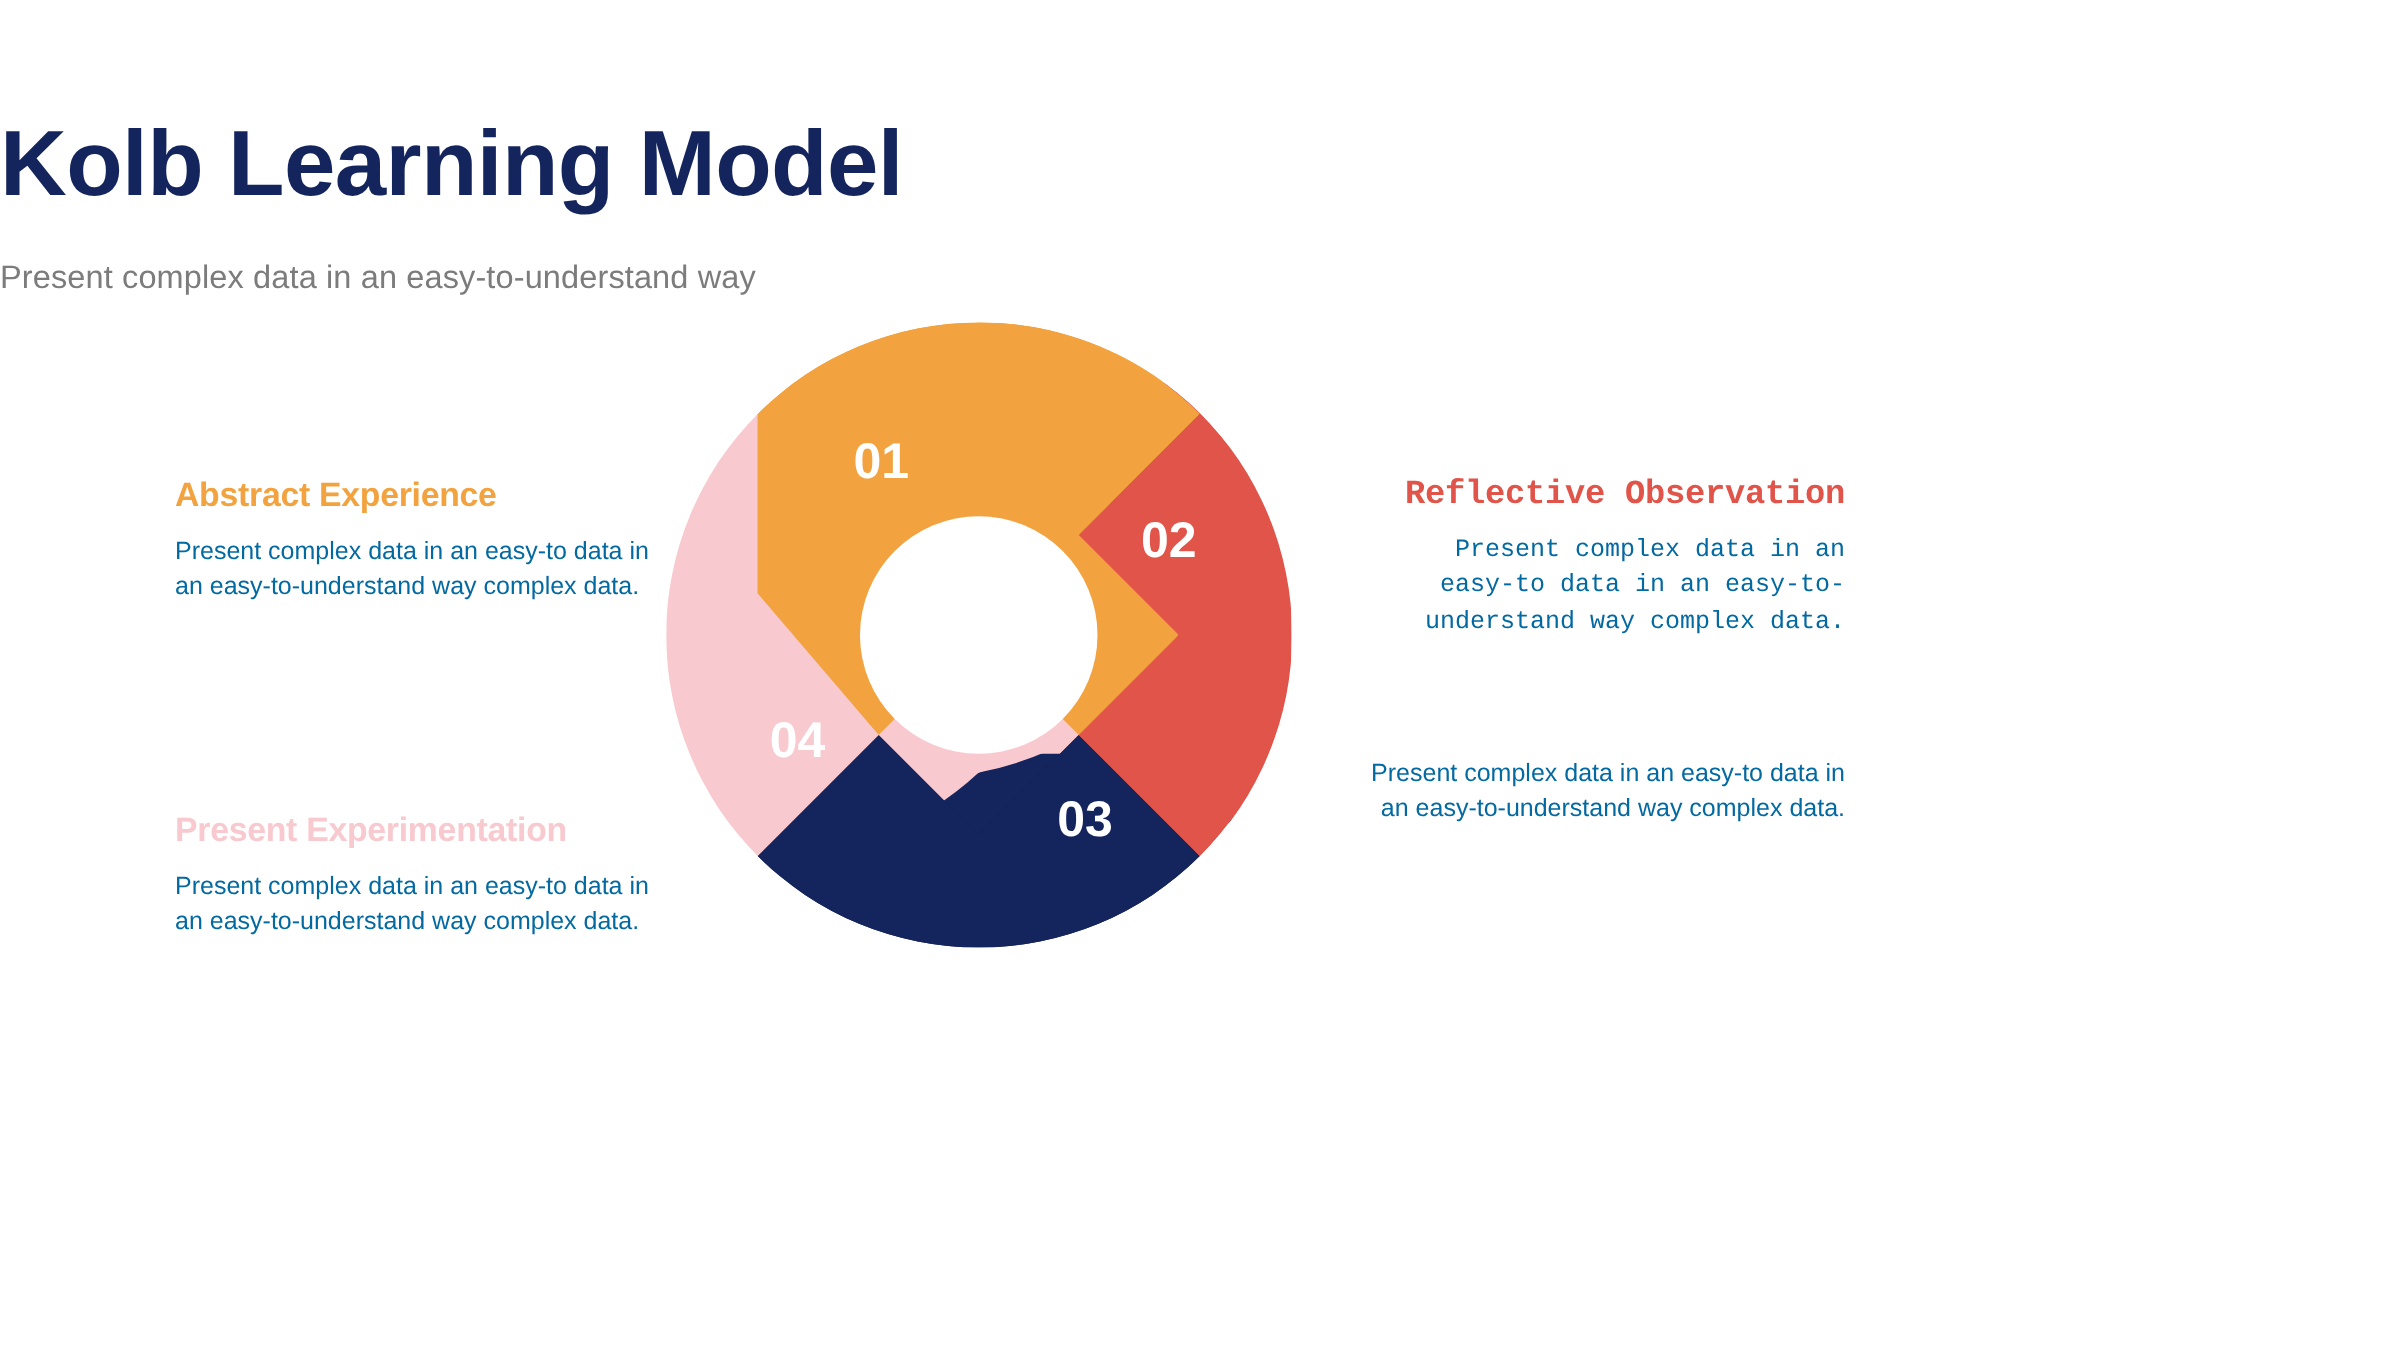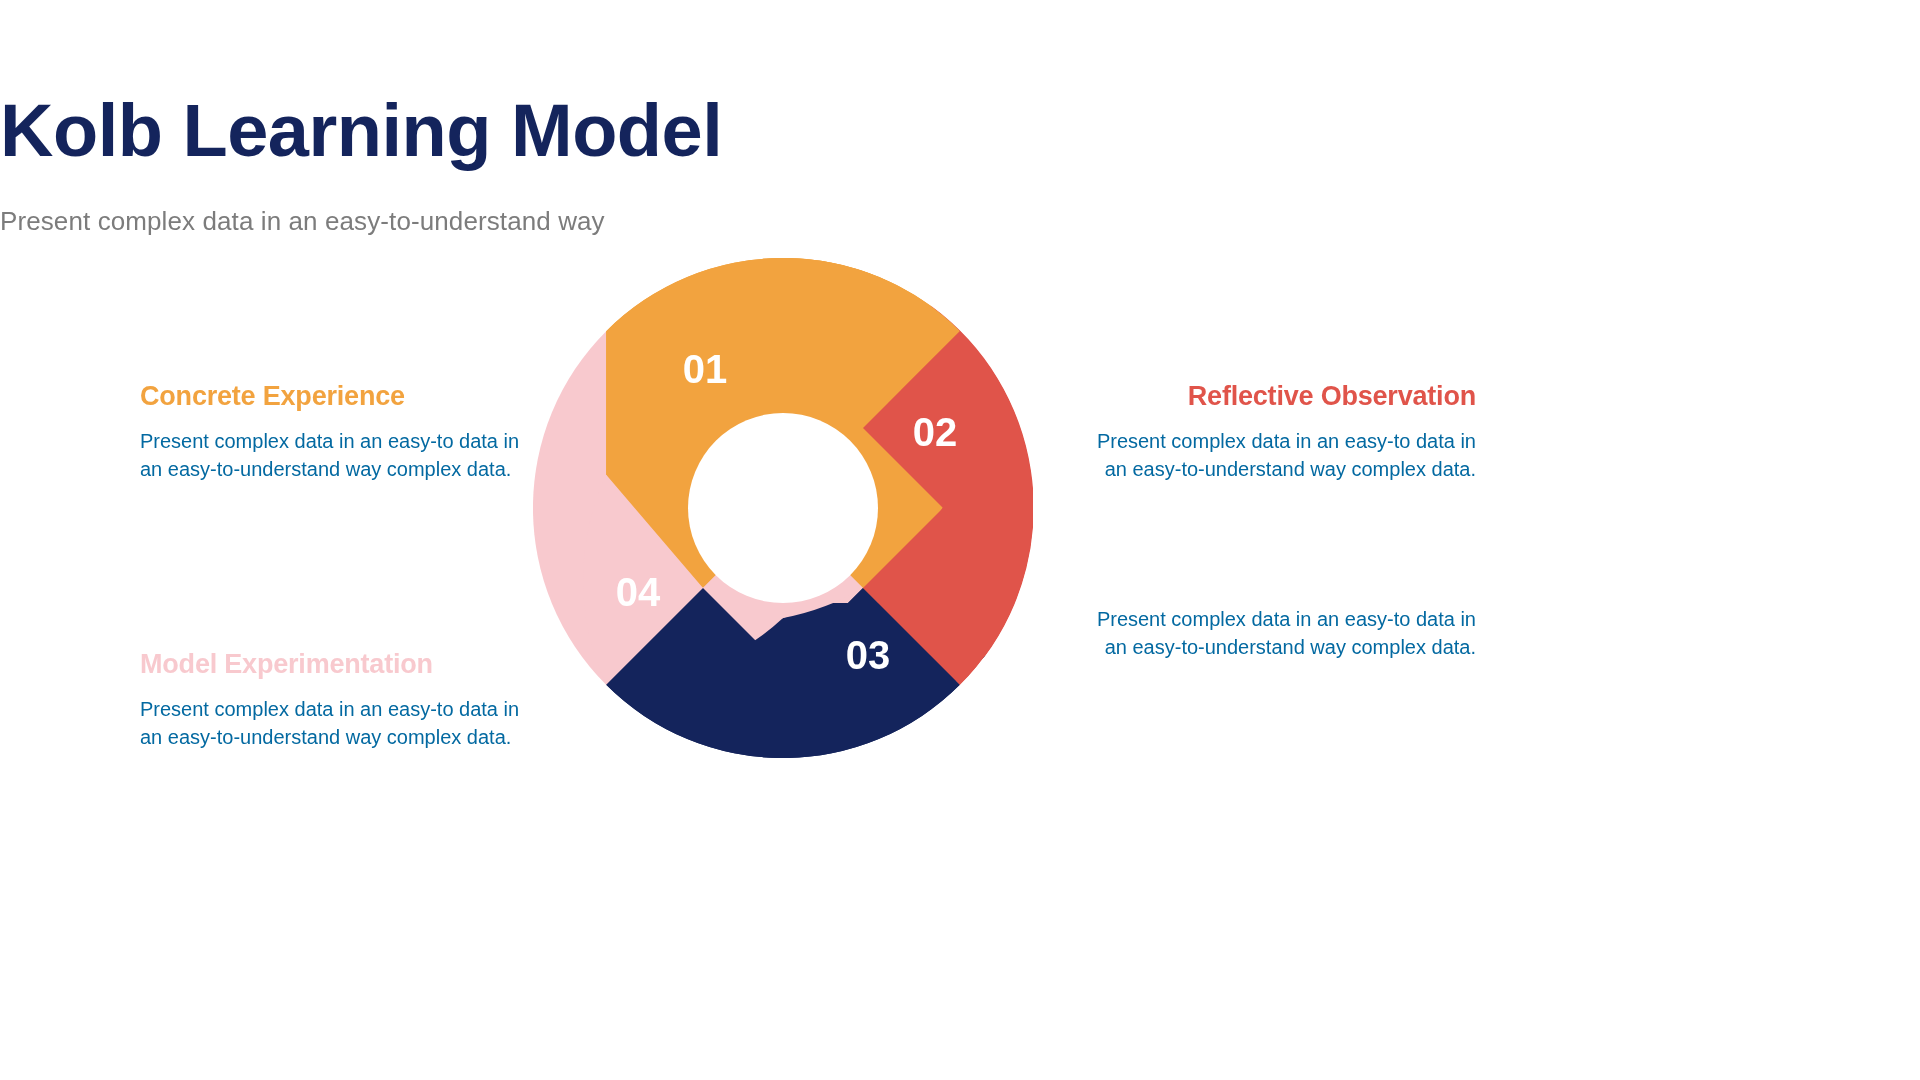--- a/index.html
+++ b/index.html
@@ -83,21 +83,21 @@
     line-height: 1.42;
     color: #0369a1;
     margin: 0;
   }
 
   .align-left  { text-align: left; }
   .align-right { text-align: right; }
 
   #block-concrete      { left: 140px;  top: 380px; }
   #block-active        { left: 140px;  top: 648px; }
-  #block-reflective    { left: 1094px; top: 380px; }
+  #block-reflective    { left: 1094px; top: 380px; font-family: Liberation Mono, monospace; }
   #block-abstract      { left: 1094px; top: 605px; }
 
   
   #block-abstract .block-title { line-height: 1.24; }
 </style>
 </head>
 <body>
 
 <div id="stage">
 
@@ -209,26 +209,26 @@
       <circle cx="250" cy="250" r="95" fill="#FFFFFF"></circle>
 
       <text class="seg-number" x="172" y="114">01</text>
       <text class="seg-number" x="402" y="177">02</text>
       <text class="seg-number" x="335" y="400">03</text>
       <text class="seg-number" x="105" y="337">04</text>
     </svg>
   </div>
 
   <div class="block align-left" id="block-concrete">
-    <div class="block-title" style="color:#F2A33F">Concrete Experience</div>
+    <div class="block-title" style="color:#F2A33F">Abstract Experience</div>
     <div class="block-body">Present complex data in an easy-to data in an easy-to-understand way complex data.</div>
   </div>
 
   <div class="block align-left" id="block-active">
-    <div class="block-title" style="color:#F8C9CE">Model Experimentation</div>
+    <div class="block-title" style="color:#F8C9CE">Present Experimentation</div>
     <div class="block-body">Present complex data in an easy-to data in an easy-to-understand way complex data.</div>
   </div>
 
   <div class="block align-right" id="block-reflective">
     <div class="block-title" style="color:#E0544A">Reflective Observation</div>
     <div class="block-body">Present complex data in an easy-to data in an easy-to-understand way complex data.</div>
   </div>
 
   <div class="block align-right" id="block-abstract">
     <div class="block-body">Present complex data in an easy-to data in an easy-to-understand way complex data.</div>

